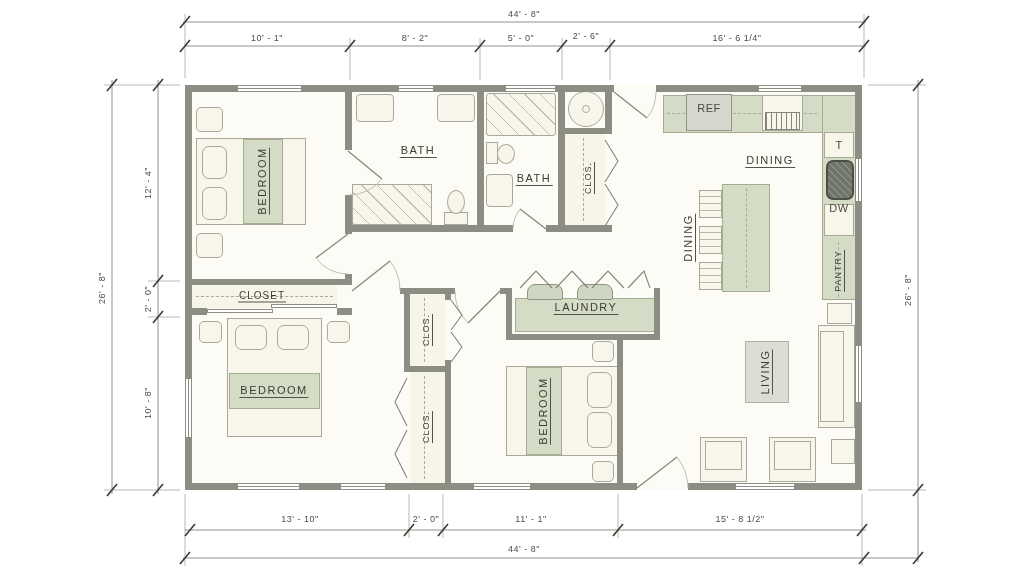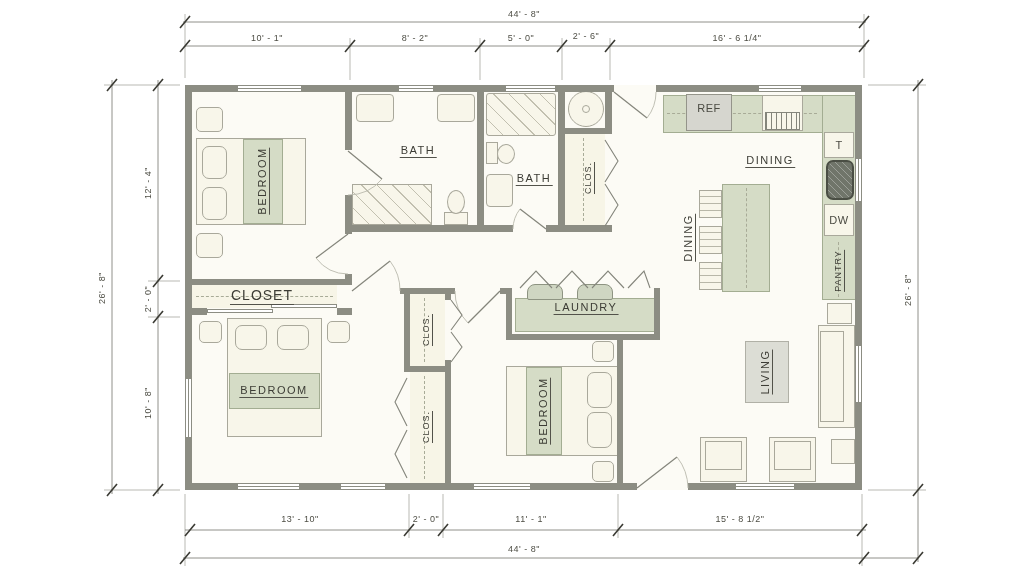--- a/index.html
+++ b/index.html
@@ -11,21 +11,21 @@
   .gray{background:#d6d6cf;border:1px solid #94948a;}
   .g{background:#d5dcc6;border:1px solid #a3ad92;}
   .cf{background:#f7f5e7;}
   .rodh{border-top:1px dashed #a8ab97;}
   .rodv{border-left:1px dashed #a8ab97;}
   .hatch{background-image:repeating-linear-gradient(45deg, rgba(150,148,128,.55) 0 1px, transparent 1px 11px);}
   .winh{background-color:#fff;border:1px solid #8c8d83;background-image:linear-gradient(#8c8d83,#8c8d83);background-size:100% 1px;background-position:center;background-repeat:no-repeat;}
   .winv{background-color:#fff;border:1px solid #8c8d83;background-image:linear-gradient(#8c8d83,#8c8d83);background-size:1px 100%;background-position:center;background-repeat:no-repeat;}
   .lbl{position:absolute;transform:translate(-50%,-50%);font-size:11px;letter-spacing:1.5px;color:#3c3c35;border-bottom:1px solid #52524a;padding:0 1px 1px;white-space:nowrap;}
   .vlbl{position:absolute;writing-mode:vertical-rl;transform:translate(-50%,-50%) rotate(180deg);font-size:11px;letter-spacing:1.5px;color:#3c3c35;border-left:1px solid #52524a;padding-left:1px;white-space:nowrap;}
-  .s10{font-size:14px;letter-spacing:1px;}
+  .s10{font-size:10px;letter-spacing:1px;}
   .s9{font-size:9px;letter-spacing:1px;}
   .app{position:absolute;transform:translate(-50%,-50%);font-size:11px;letter-spacing:.5px;color:#4a4a42;white-space:nowrap;}
   .dim{position:absolute;transform:translate(-50%,-50%);font-size:9px;color:#4e4e45;letter-spacing:.5px;white-space:nowrap;}
   .vdim{position:absolute;writing-mode:vertical-rl;transform:translate(-50%,-50%) rotate(180deg);font-size:9px;color:#4e4e45;letter-spacing:.5px;white-space:nowrap;}
   svg.overlay{position:absolute;left:0;top:0;}
 </style>
 </head>
 <body>
 
 <div class="plan">
@@ -247,21 +247,21 @@
   <div class="vlbl s9" style="left:839px;top:271px">PANTRY</div>
   <div class="lbl s10" style="left:262px;top:296px">CLOSET</div>
   <div class="lbl" style="left:586px;top:308px">LAUNDRY</div>
   <div class="lbl" style="left:274px;top:391px">BEDROOM</div>
   <div class="vlbl s9" style="left:427px;top:330px">CLOS.</div>
   <div class="vlbl s9" style="left:427px;top:427px">CLOS.</div>
   <div class="vlbl" style="left:544px;top:411px">BEDROOM</div>
   <div class="vlbl" style="left:766px;top:372px">LIVING</div>
 
   <div class="app" style="left:709px;top:108px">REF</div>
-  <div class="app" style="left:839px;top:220px">DW</div>
+  <div class="app" style="left:839px;top:208px">DW</div>
   <div class="app" style="left:839px;top:145px">T</div>
 
   <div class="dim" style="left:524px;top:14px">44' - 8"</div>
   <div class="dim" style="left:267px;top:38px">10' - 1"</div>
   <div class="dim" style="left:415px;top:38px">8' - 2"</div>
   <div class="dim" style="left:521px;top:38px">5' - 0"</div>
   <div class="dim" style="left:586px;top:36px">2' - 6"</div>
   <div class="dim" style="left:737px;top:38px">16' - 6 1/4"</div>
   <div class="vdim" style="left:102px;top:288px">26' - 8"</div>
   <div class="vdim" style="left:148px;top:183px">12' - 4"</div>

